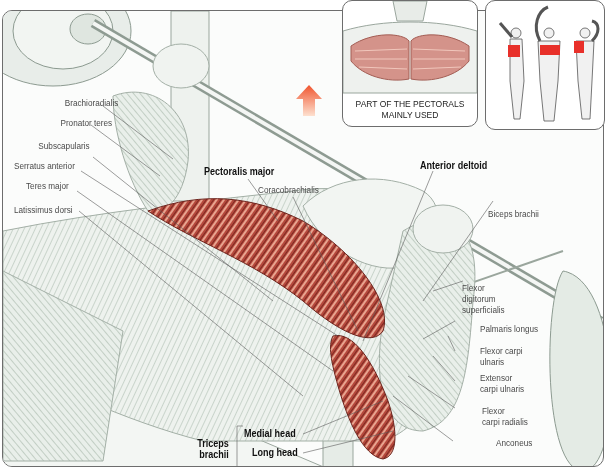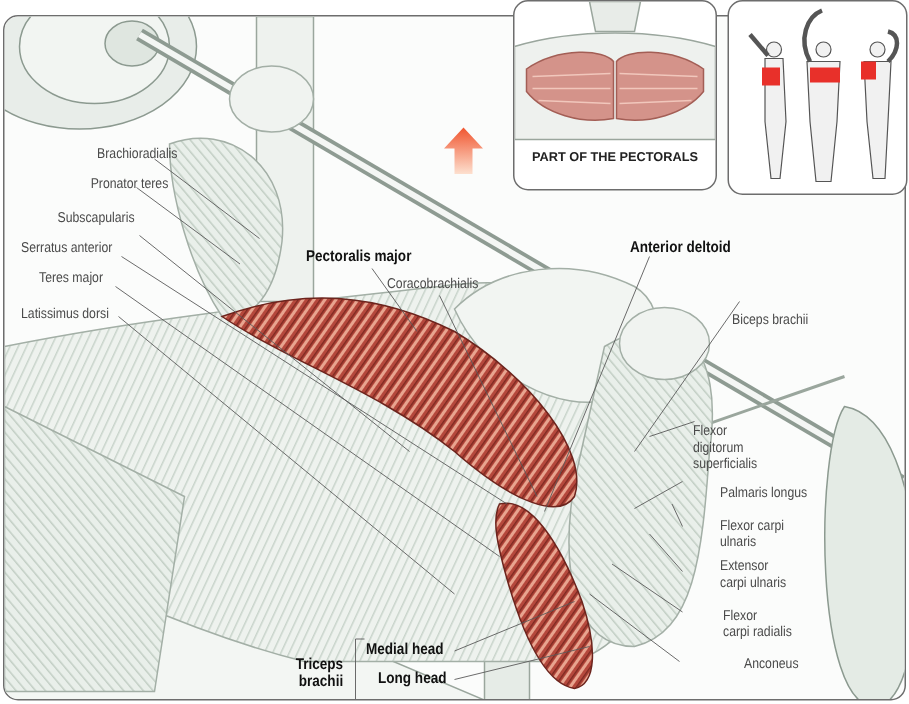--- a/index.html
+++ b/index.html
@@ -4,21 +4,21 @@
 <style>
   html,body{margin:0;padding:0;background:#ffffff;}
   body{width:606px;height:469px;position:relative;overflow:hidden;font-family:"Liberation Sans",sans-serif;}
   .frame{position:absolute;left:2px;top:10px;width:600px;height:455px;border:1px solid #6d6d6d;border-radius:10px;background:#fbfcfb;overflow:hidden;}
   .inset{position:absolute;background:#fff;border:1px solid #6d6d6d;border-radius:10px;overflow:hidden;}
   .inset1{left:342px;top:0;width:134px;height:125px;}
   .inset2{left:485px;top:0;width:118px;height:128px;}
   .lbl{position:absolute;font-size:9.5px;color:#4a4a4a;white-space:nowrap;line-height:11px;font-family:"Liberation Sans",sans-serif;transform:scaleX(0.86);transform-origin:left top;}
   .lbl.r{transform-origin:right top;text-align:right;}
   .lbl.b{font-weight:bold;color:#111;font-size:10.5px;}
-  .cap{position:absolute;left:0;width:134px;top:98px;text-align:center;font-size:8.5px;font-weight:bold;color:#222;line-height:11px;}
+  .cap{position:absolute;left:0;width:134px;top:98px;text-align:center;font-size:8.5px;font-weight:normal;color:#222;line-height:11px;}
   svg{position:absolute;left:0;top:0;}
 </style>
 </head>
 <body>
 
 <div class="frame">
   <svg width="606" height="469" viewBox="0 10 606 469">
     <defs>
       <linearGradient id="arrowG" x1="0" y1="0" x2="0" y2="1">
         <stop offset="0" stop-color="#f0552f"></stop>
@@ -111,20 +111,21 @@
       <line x1="12" y1="50" x2="64" y2="48"></line>
         <line x1="12" y1="58" x2="64" y2="58"></line>
         <line x1="16" y1="66" x2="64" y2="68"></line>
       <line x1="122" y1="50" x2="70" y2="48"></line>
         <line x1="122" y1="58" x2="70" y2="58"></line>
         <line x1="118" y1="66" x2="70" y2="68"></line>
     </g>
   </svg>
   <div class="cap">
     <div>PART OF THE PECTORALS</div>
+    <div>MAINLY USED</div>
   </div>
 </div>
 
 <div class="inset inset2">
   <svg width="118" height="128">
     <g fill="#f1f1f1" stroke="#555" stroke-width="0.8">
 
       <circle cx="30" cy="32" r="5"></circle>
       <path d="M24 38 L36 38 L38 80 L34 118 L28 118 L24 80 Z"></path>
       <path d="M26 36 L14 22" stroke-width="3"></path>

